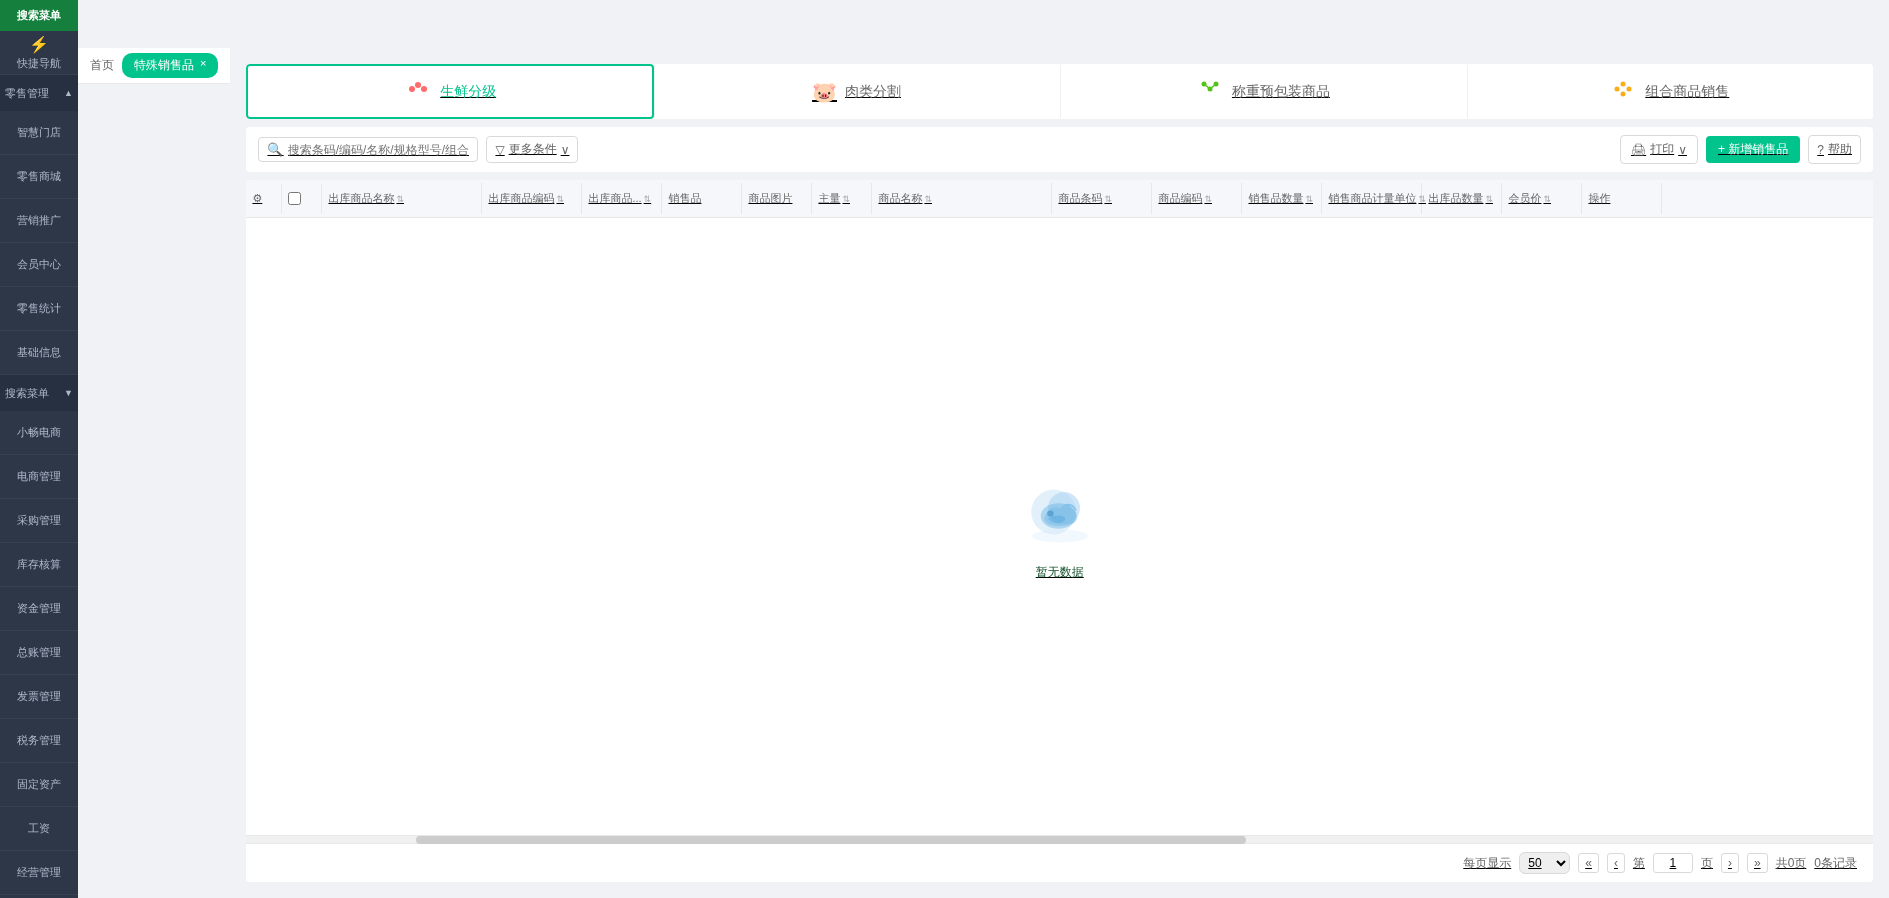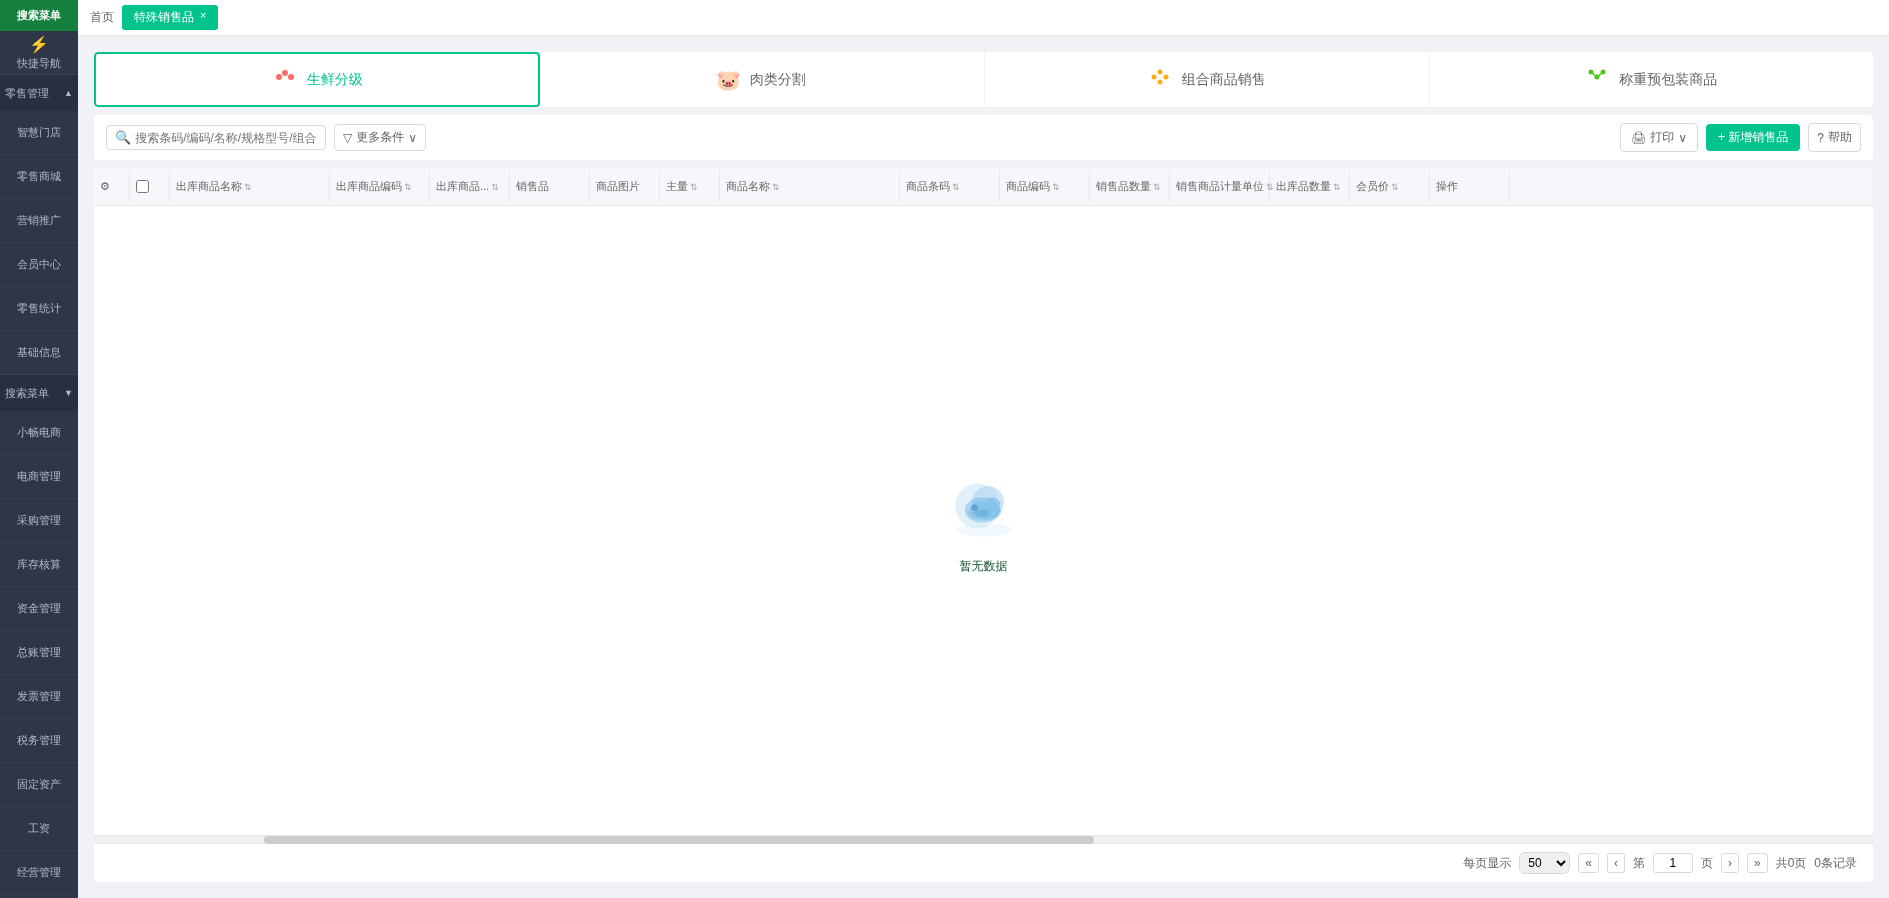--- a/index.html
+++ b/index.html
@@ -61,22 +61,22 @@
       display: flex;
       align-items: center;
       gap: 15px;
     }
     .sidebar-section .arrow { font-size: 9px; }
 
     
     .main {
       flex: 1;
       display: flex;
-      flex-direction: column;
       overflow: hidden;
+      margin-top: 48px;
     }
 
     
     .topbar {
       background: #fff;
       border-bottom: 1px solid #e8e8e8;
       padding: 0 12px;
       display: flex;
       align-items: center;
       height: 36px;
@@ -84,36 +84,37 @@
     }
     .topbar-home {
       color: #666;
       font-size: 12px;
       cursor: pointer;
     }
     .topbar-tab {
       background: #00c48c;
       color: #fff;
       padding: 4px 12px;
-      border-radius: 3px;
+      border-radius: 10px;
       font-size: 12px;
       display: flex;
       gap: 6px;
       cursor: pointer;
     }
     .topbar-tab .close { cursor: pointer; font-size: 11px; }
 
     
     .content {
       flex: 1;
       padding: 16px;
       overflow: hidden;
       display: flex;
       flex-direction: column;
       gap: 8px;
+      text-decoration: underline;
     }
 
     
     .category-tabs {
       display: flex;
       background: #fff;
       border-radius: 4px;
       overflow: hidden;
     }
     .cat-tab {
@@ -437,39 +438,39 @@
         </span>
         <span>生鲜分级</span>
       </div>
       <div class="cat-tab">
         <span class="cat-icon">🐷</span>
         <span>肉类分割</span>
       </div>
       <div class="cat-tab">
         <span class="cat-icon">
           <svg width="28" height="22" viewBox="0 0 28 22">
-            <circle cx="8" cy="11" r="2.5" fill="#faad14"></circle>
-            <circle cx="14" cy="6" r="2.5" fill="#faad14"></circle>
-            <circle cx="14" cy="16" r="2.5" fill="#faad14"></circle>
-            <circle cx="20" cy="11" r="2.5" fill="#faad14"></circle>
-          </svg>
-        </span>
-        <span>组合商品销售</span>
-      </div>
-      <div class="cat-tab">
-        <span class="cat-icon">
-          <svg width="28" height="22" viewBox="0 0 28 22">
             <circle cx="8" cy="6" r="2.5" fill="#52c41a"></circle>
             <circle cx="14" cy="11" r="2.5" fill="#52c41a"></circle>
             <circle cx="20" cy="6" r="2.5" fill="#52c41a"></circle>
             <line x1="8" y1="6" x2="14" y2="11" stroke="#52c41a" stroke-width="1.5"></line>
             <line x1="14" y1="11" x2="20" y2="6" stroke="#52c41a" stroke-width="1.5"></line>
           </svg>
         </span>
         <span>称重预包装商品</span>
+      </div>
+      <div class="cat-tab">
+        <span class="cat-icon">
+          <svg width="28" height="22" viewBox="0 0 28 22">
+            <circle cx="8" cy="11" r="2.5" fill="#faad14"></circle>
+            <circle cx="14" cy="6" r="2.5" fill="#faad14"></circle>
+            <circle cx="14" cy="16" r="2.5" fill="#faad14"></circle>
+            <circle cx="20" cy="11" r="2.5" fill="#faad14"></circle>
+          </svg>
+        </span>
+        <span>组合商品销售</span>
       </div>
     </div>
 
     <div class="toolbar">
       <div class="search-box">
         <span class="search-icon">🔍</span>
         <input type="text" placeholder="搜索条码/编码/名称/规格型号/组合" style="">
       </div>
       <button class="filter-btn">
         <span>▽</span>

